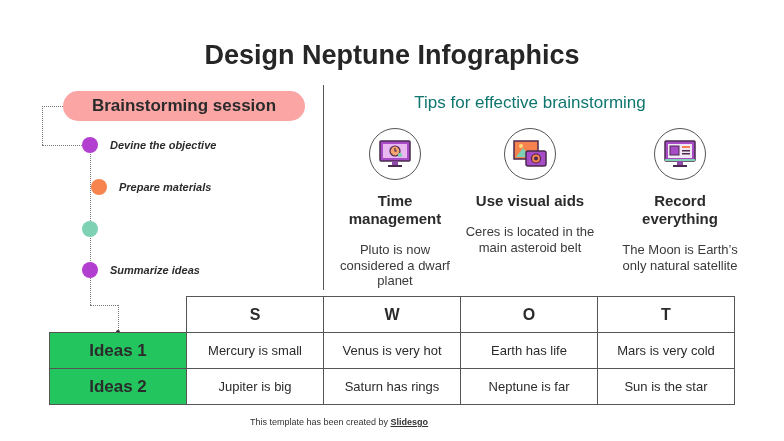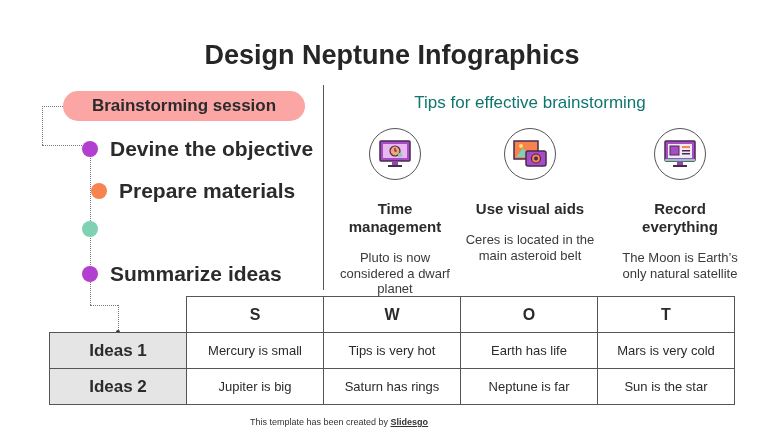--- a/index.html
+++ b/index.html
@@ -4,31 +4,31 @@
 <style>
   * { box-sizing: border-box; margin: 0; padding: 0; }
   body { width: 784px; height: 441px; background: #ffffff; font-family: "Liberation Sans", sans-serif; color: #2b2b2b; position: relative; overflow: hidden; }
   .title { position: absolute; top: 40px; left: 0; width: 784px; text-align: center; font-size: 27px; font-weight: bold; color: #262626; }
   .pill { position: absolute; left: 63px; top: 91px; width: 242px; height: 30px; border-radius: 15px; background: #fca5a5; font-size: 17px; font-weight: bold; text-align: center; line-height: 30px; color: #2b2b2b; }
   .vline { position: absolute; left: 323px; top: 85px; width: 1px; height: 205px; background: #555; }
   .dot-h { position: absolute; border-top: 1.5px dotted #777; }
   .dot-v { position: absolute; border-left: 1.5px dotted #777; }
   .step { position: absolute; left: 82px; display: flex; align-items: center; }
   .step .dot { width: 16px; height: 16px; border-radius: 50%; margin-right: 12px; }
-  .step .lbl { font-size: 21px; font-weight: bold; color: #2b2b2b; }
+  .step .lbl { font-size: 11px; font-weight: bold; color: #2b2b2b; font-style: italic; }
   .tips-title { position: absolute; left: 340px; width: 380px; top: 93px; text-align: center; font-size: 17px; color: #0f766e; }
   .tip { position: absolute; top: 128px; width: 130px; text-align: center; }
   .tip .circ { width: 52px; height: 52px; border: 1.5px solid #555; border-radius: 50%; margin: 0 auto; display: flex; align-items: center; justify-content: center; }
-  .tip .th { margin-top: 20px; font-size: 15px; font-weight: bold; line-height: 18px; color: #2b2b2b; }
+  .tip .th { margin-top: 12px; font-size: 15px; font-weight: bold; line-height: 18px; color: #2b2b2b; }
   .tip .td { margin-top: 14px; font-size: 13px; line-height: 15.5px; color: #3a3a3a; }
   table.swot { position: absolute; left: 49px; top: 296px; border-collapse: collapse; }
   table.swot td { border: 1px solid #555; text-align: center; font-size: 13px; color: #2b2b2b; }
   table.swot .hdr { background: #ecc9ef; height: 37px; font-size: 16px; font-weight: bold; }
   table.swot .blank { border: none; background: transparent; }
-  table.swot .rowh { background: #e5e5e5; font-size: 17px; font-weight: bold; width: 137px; height: 36px; }
+  table.swot .rowh { background: #22c55e; font-size: 17px; font-weight: bold; width: 137px; height: 36px; }
   table.swot .cell { width: 137px; height: 36px; background: #fff; }
   .footer { position: absolute; top: 417px; left: 0; width: 678px; text-align: center; font-size: 9px; color: #333; }
   .footer b { text-decoration: underline; }
 </style>
 </head>
 <body>
 
 <div class="title">Design Neptune Infographics</div>
 
 <div class="dot-h" style="left:42px;top:106px;width:21px;"></div>
@@ -115,21 +115,21 @@
       <tr>
     <td class="blank"></td>
     <td class="hdr cell">S</td>
     <td class="hdr cell">W</td>
     <td class="hdr cell">O</td>
     <td class="hdr cell">T</td>
   </tr>
   <tr>
     <td class="rowh">Ideas 1</td>
     <td class="cell">Mercury is small</td>
-    <td class="cell">Tips is very hot</td>
+    <td class="cell">Venus is very hot</td>
     <td class="cell">Earth has life</td>
     <td class="cell">Mars is very cold</td>
   </tr>
   <tr>
     <td class="rowh">Ideas 2</td>
     <td class="cell">Jupiter is big</td>
     <td class="cell">Saturn has rings</td>
     <td class="cell">Neptune is far</td>
     <td class="cell">Sun is the star</td>
   </tr>

